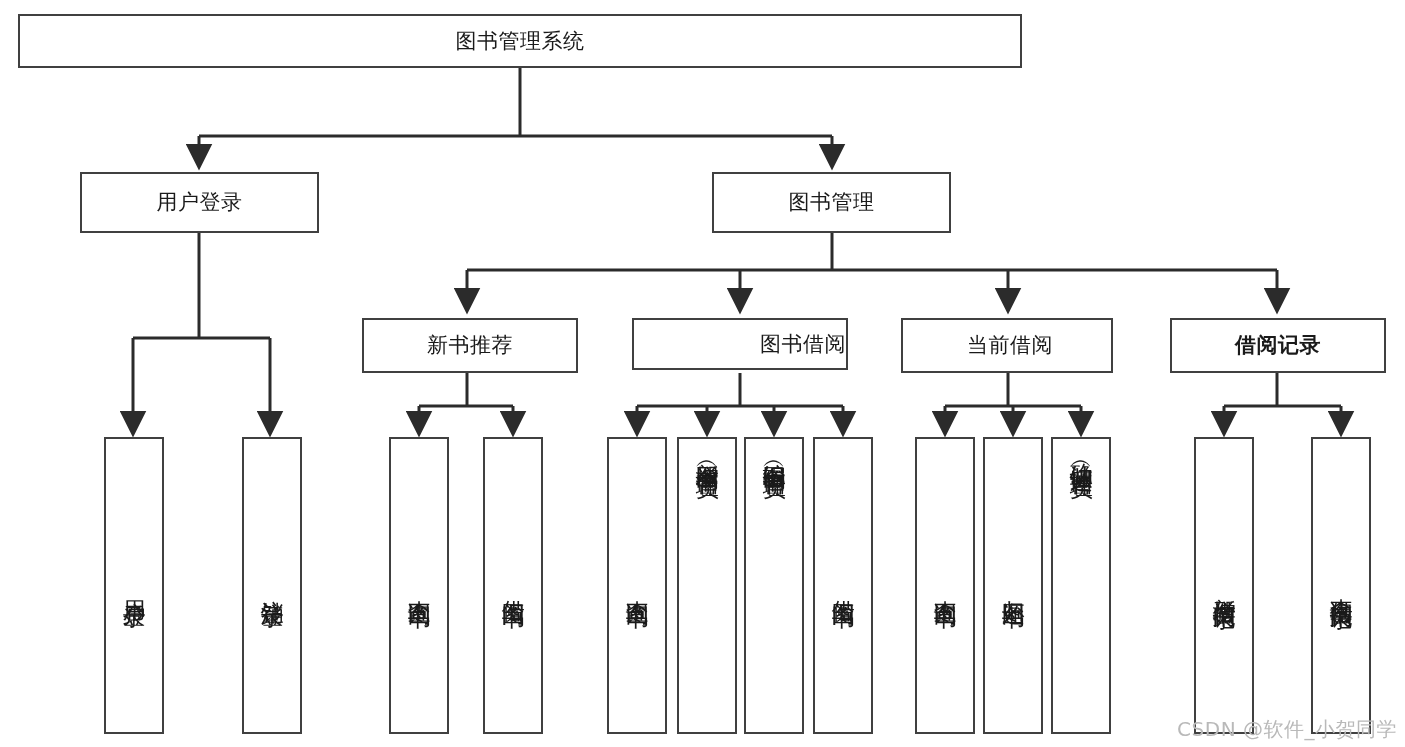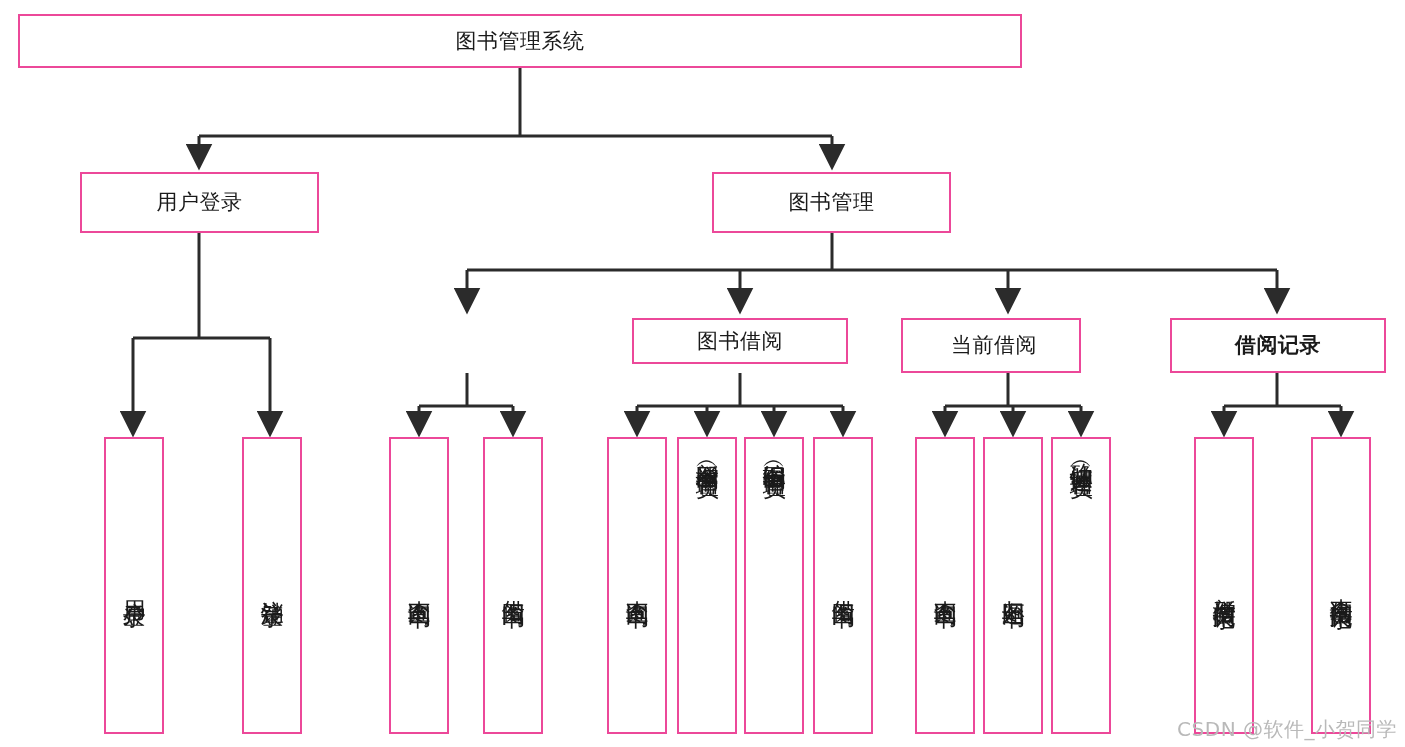--- a/index.html
+++ b/index.html
@@ -23,21 +23,21 @@
     left: 0;
     top: 0;
     width: 1405px;
     height: 747px;
     pointer-events: none;
   }
   .node {
     position: absolute;
     box-sizing: border-box;
     background: #ffffff;
-    border: 2px solid #ec4899;
+    border: 2px solid #404040;
     display: flex;
     align-items: center;
     justify-content: center;
     color: #1a1a1a;
     z-index: 2;
   }
   .node .label {
     display: block;
     text-align: center;
     line-height: 1.18;
@@ -136,26 +136,29 @@
   </div>
 
   <div class="node horiz" style="left:80px; top:172px; width:239px; height:61px;">
     <span class="label">用户登录</span>
   </div>
 
   <div class="node horiz" style="left:712px; top:172px; width:239px; height:61px;">
     <span class="label">图书管理</span>
   </div>
 
-
-  <div class="node horiz" style="left:632px; top:318px; width:216px; height:46px;">
+  <div class="node horiz" style="left:362px; top:318px; width:216px; height:55px;">
+    <span class="label">新书推荐</span>
+  </div>
+
+  <div class="node horiz" style="left:632px; top:318px; width:216px; height:52px;justify-content:flex-end;">
     <span class="label">图书借阅</span>
   </div>
 
-  <div class="node horiz" style="left:901px; top:318px; width:180px; height:55px;padding-left:6px;">
+  <div class="node horiz" style="left:901px; top:318px; width:212px; height:55px;padding-left:6px;">
     <span class="label">当前借阅</span>
   </div>
 
   <div class="node horiz" style="left:1170px; top:318px; width:216px; height:55px;font-weight:bold;">
     <span class="label">借阅记录</span>
   </div>
 
   <div class="node vert mid" style="left:104px; top:437px; width:60px; height:297px;">
     <span class="label">用户登录</span>
   </div>

